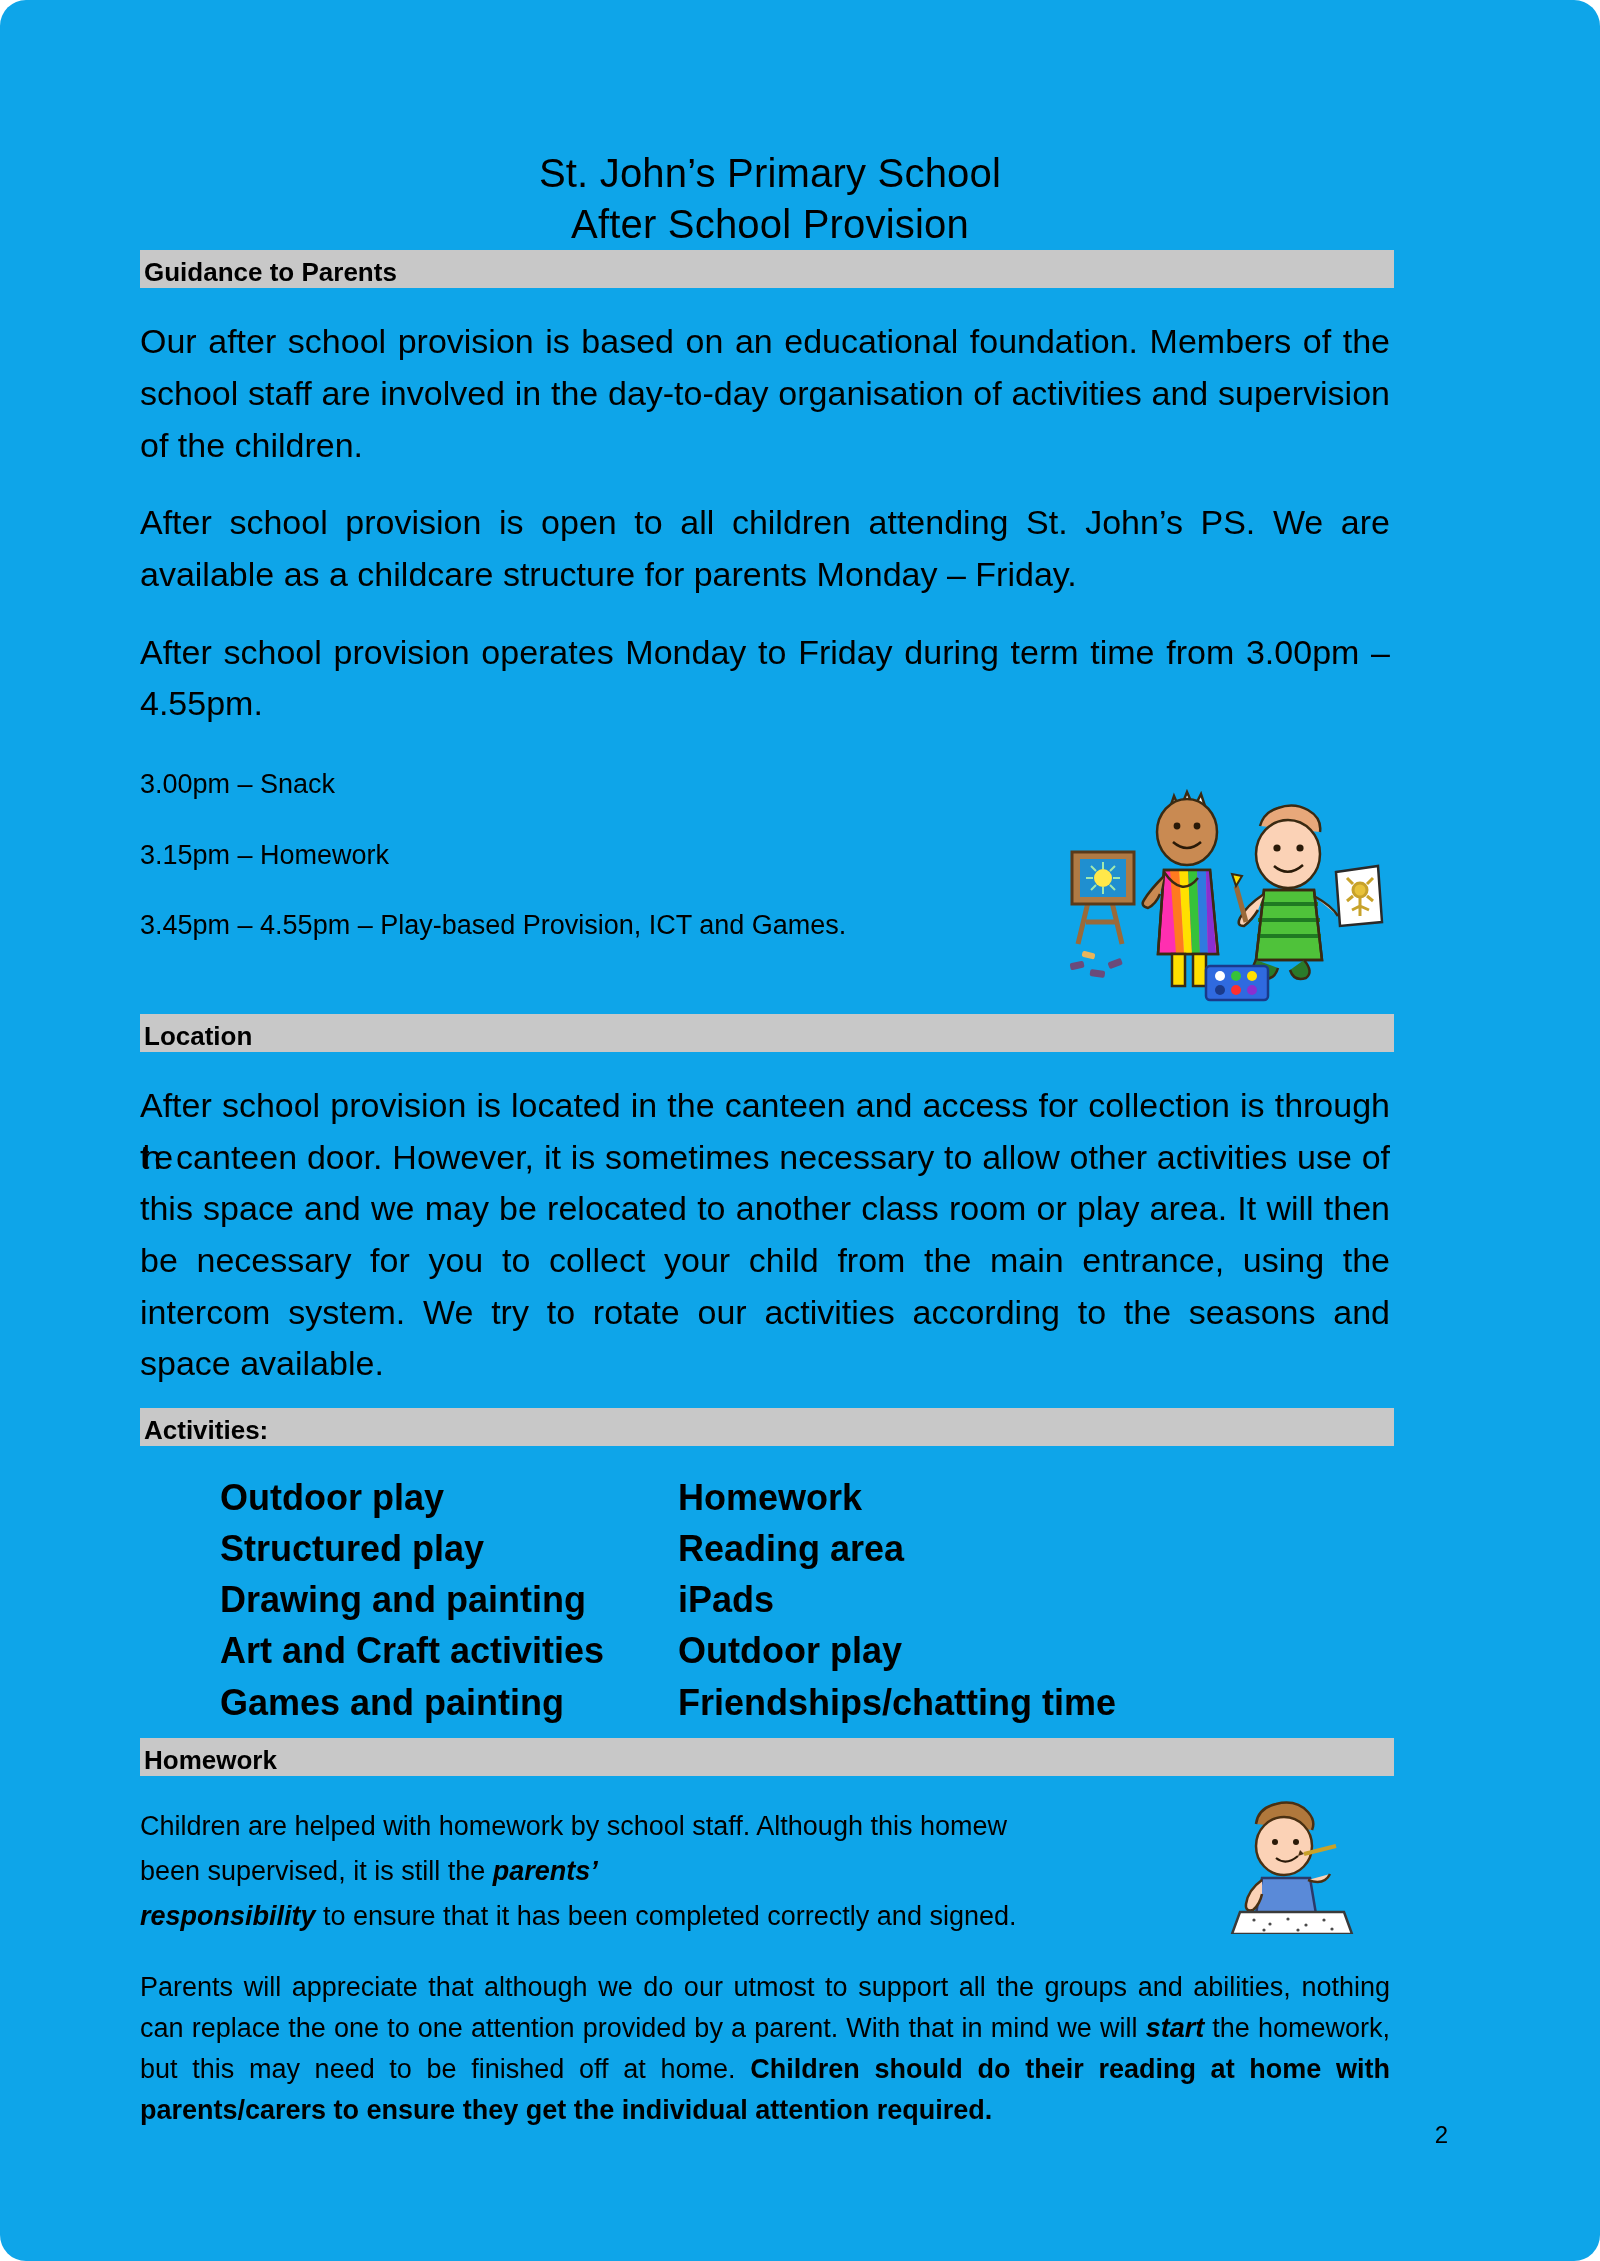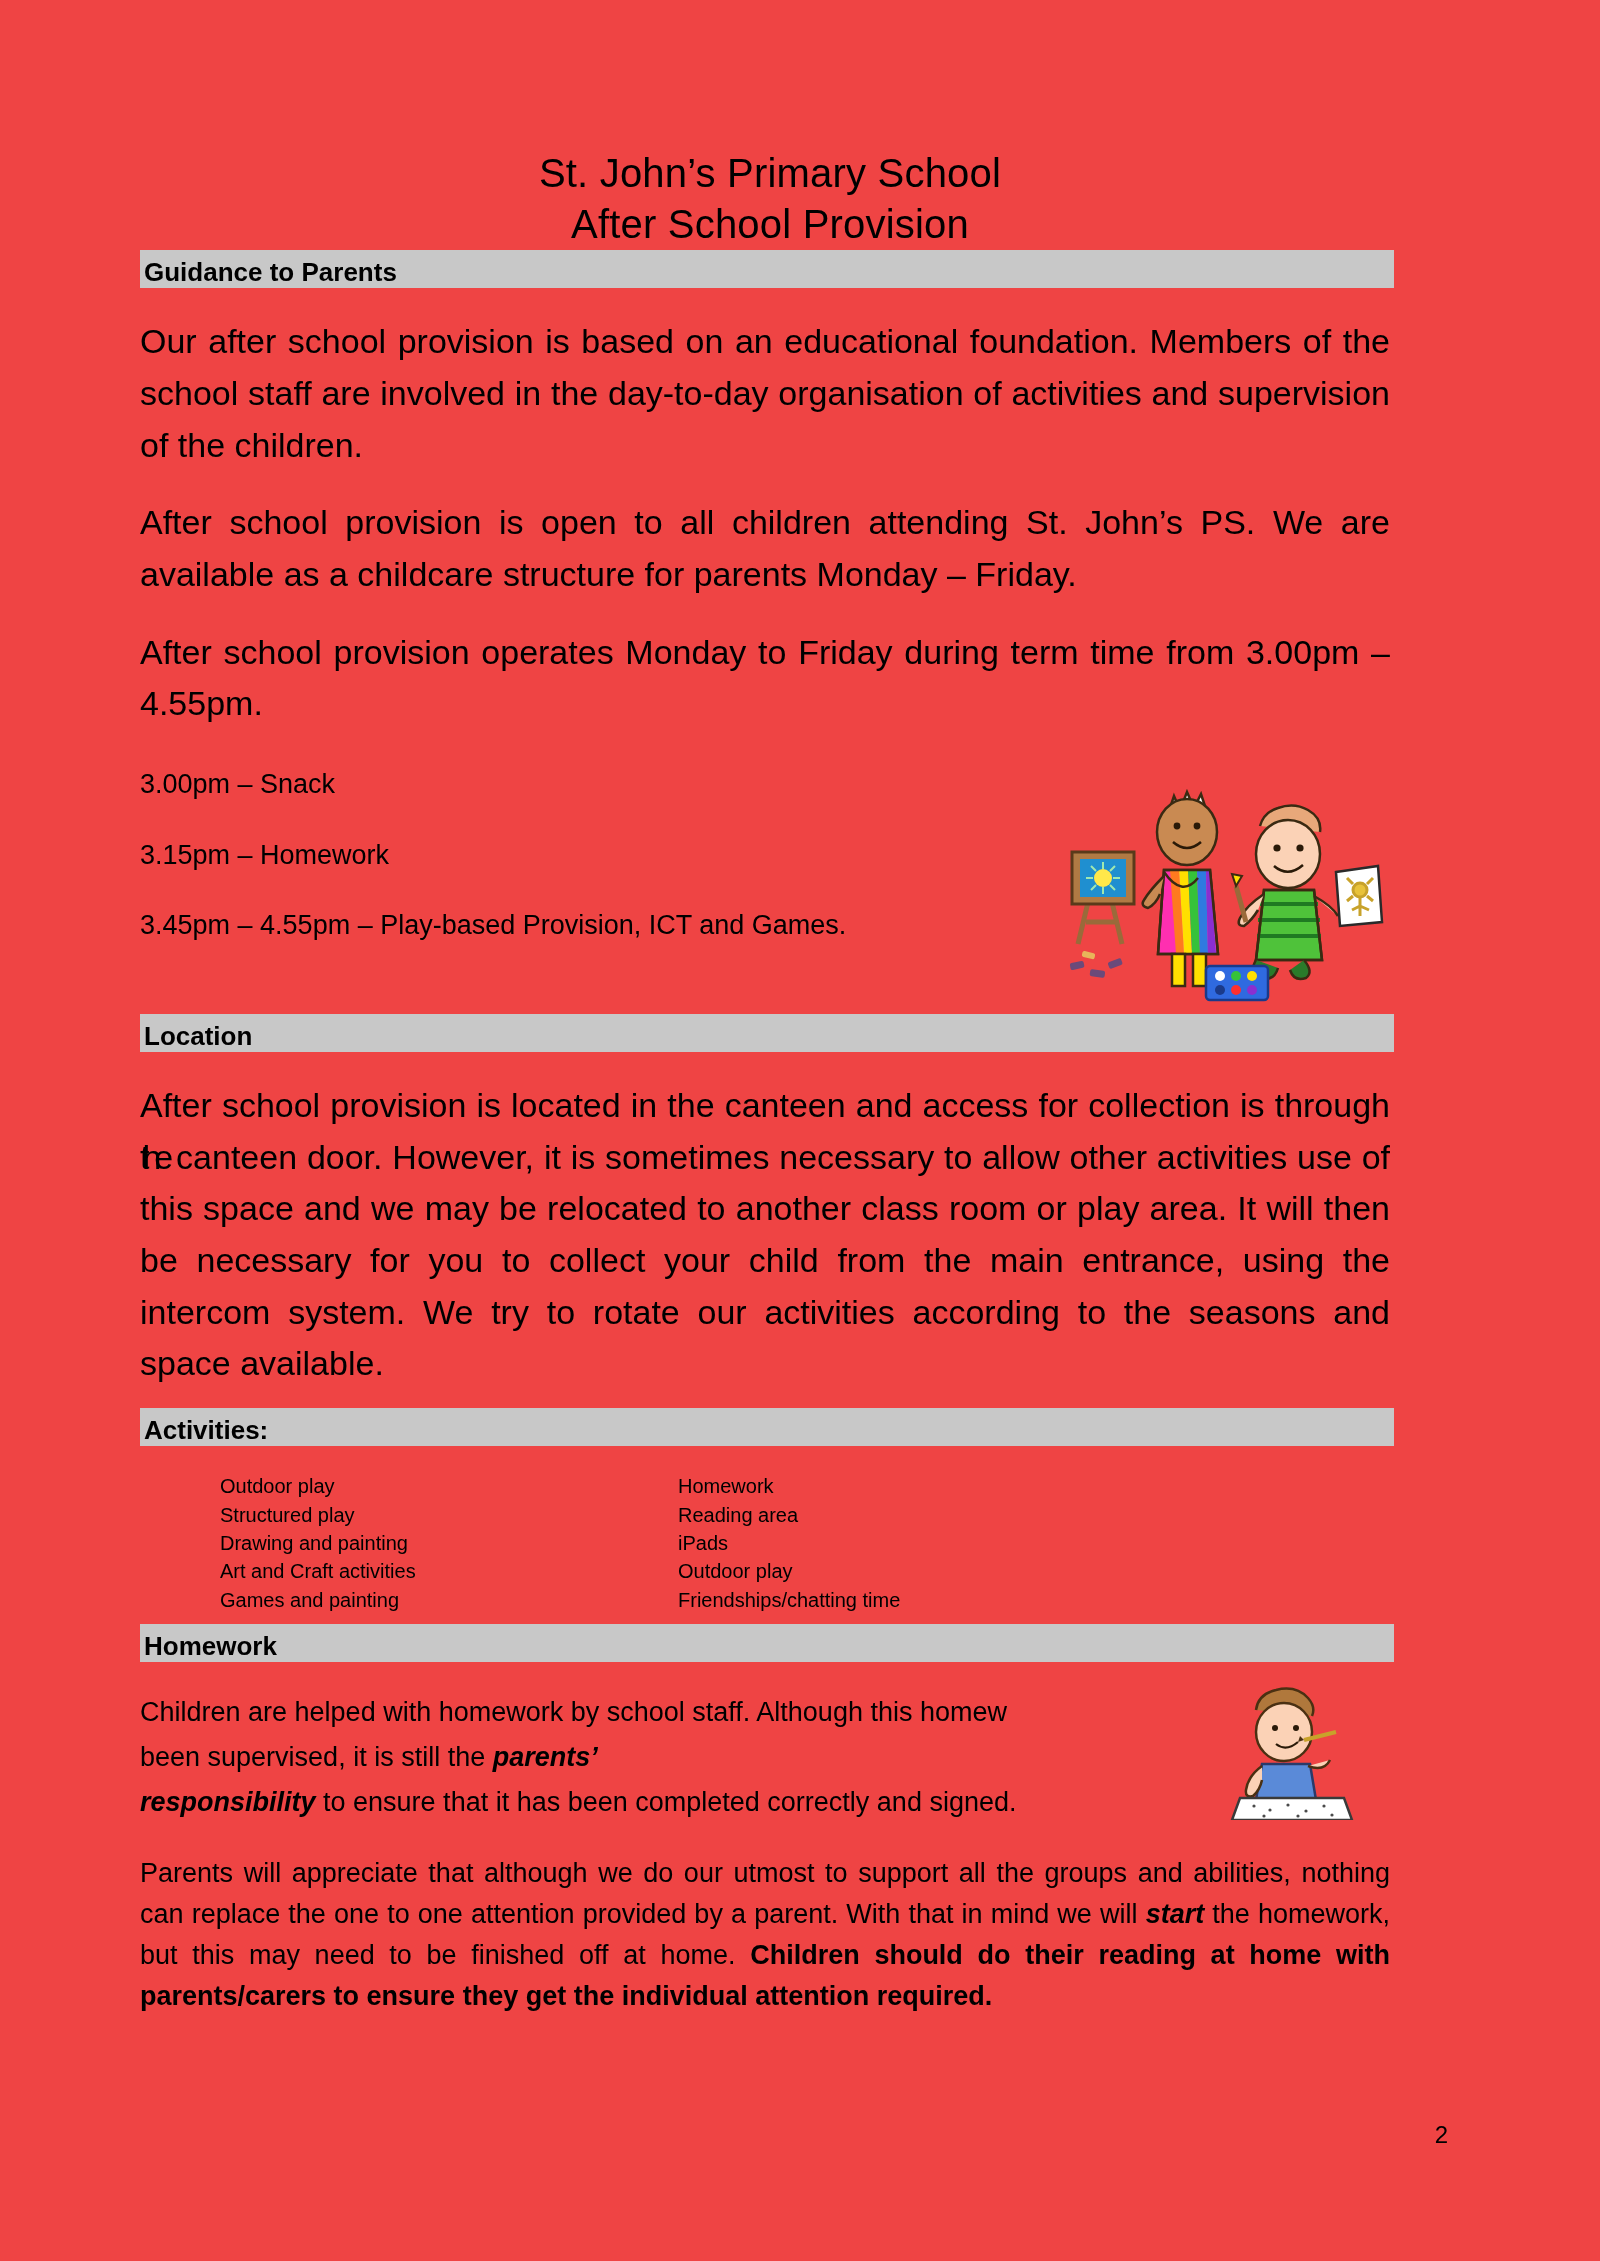--- a/index.html
+++ b/index.html
@@ -8,23 +8,24 @@
     background: #ffffff;
   }
   body {
     font-family: "Liberation Sans", sans-serif;
     color: #000000;
   }
   .page {
     position: relative;
     width: 1600px;
     height: 2261px;
-    background: #ef4444;
+    background: #0ea5e9;
     overflow: hidden;
     box-sizing: border-box;
+    border-radius: 26px;
   }
   .content {
     position: absolute;
     left: 140px;
     top: 0;
     width: 1260px;
   }
   .doc-title {
     text-align: center;
     font-size: 40px;
@@ -73,25 +74,25 @@
     top: 10px;
     width: 330px;
     height: 230px;
   }
   .activities-table {
     margin: 26px 0 0 0;
     border-collapse: collapse;
     width: 1250px;
   }
   .activities-table td {
-    font-size: 20px;
+    font-size: 36px;
     line-height: 1.42;
     padding: 0;
     vertical-align: top;
-    font-weight: normal;
+    font-weight: bold;
   }
   .activities-table td.col-left { width: 450px; padding-left: 80px; }
   .activities-table td.col-right { padding-left: 8px; }
   .hw-para-wrap {
     position: relative;
   }
   .clipart-hw {
     position: absolute;
     right: 40px;
     top: -12px;

